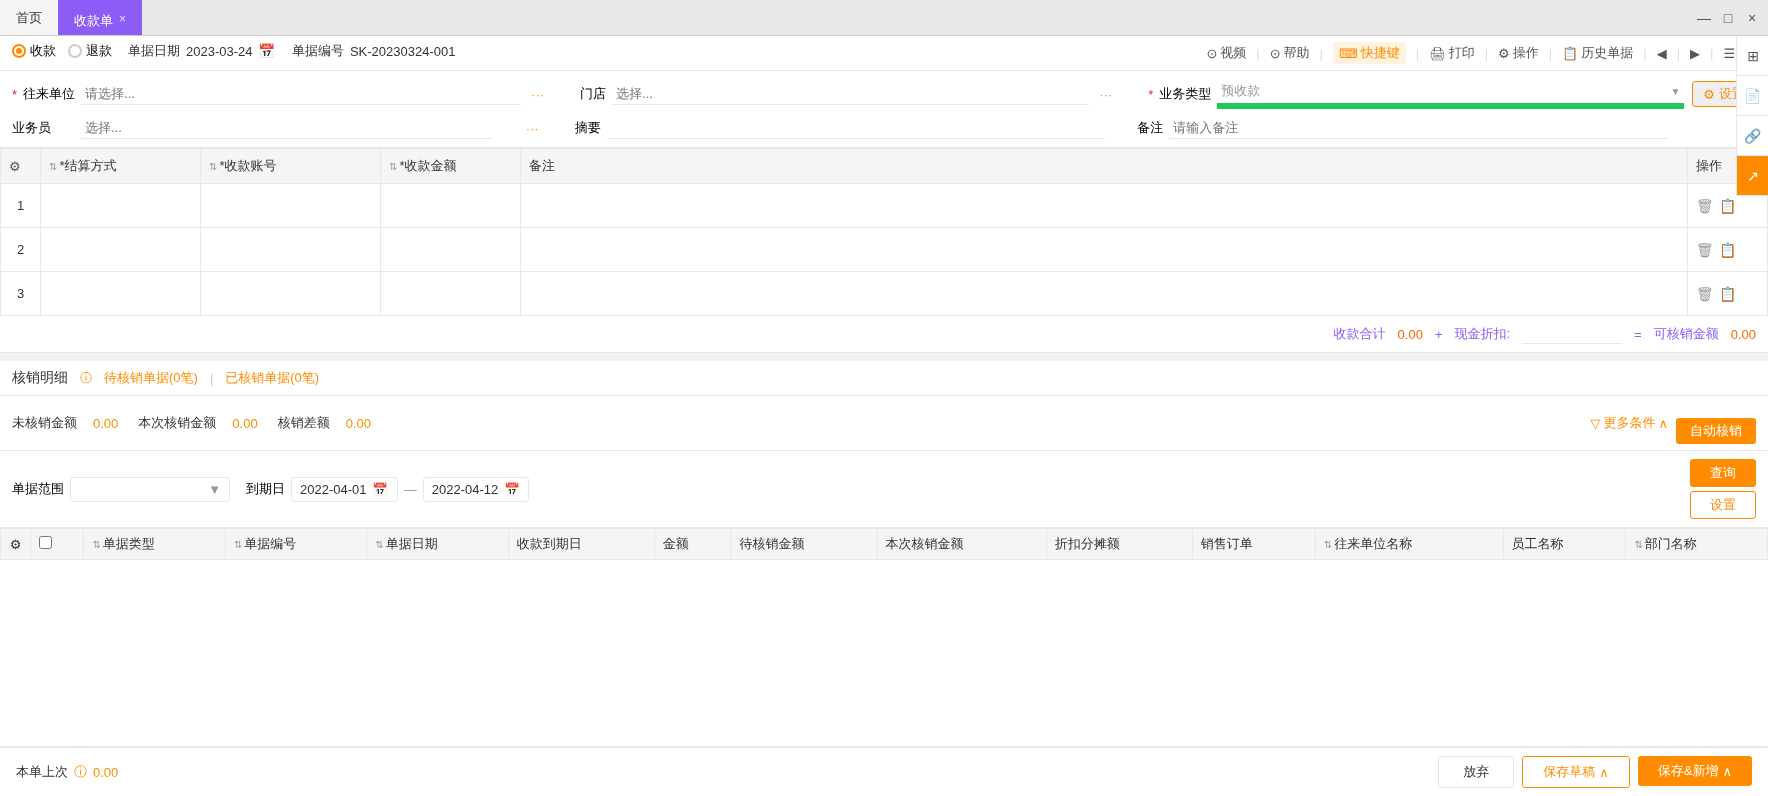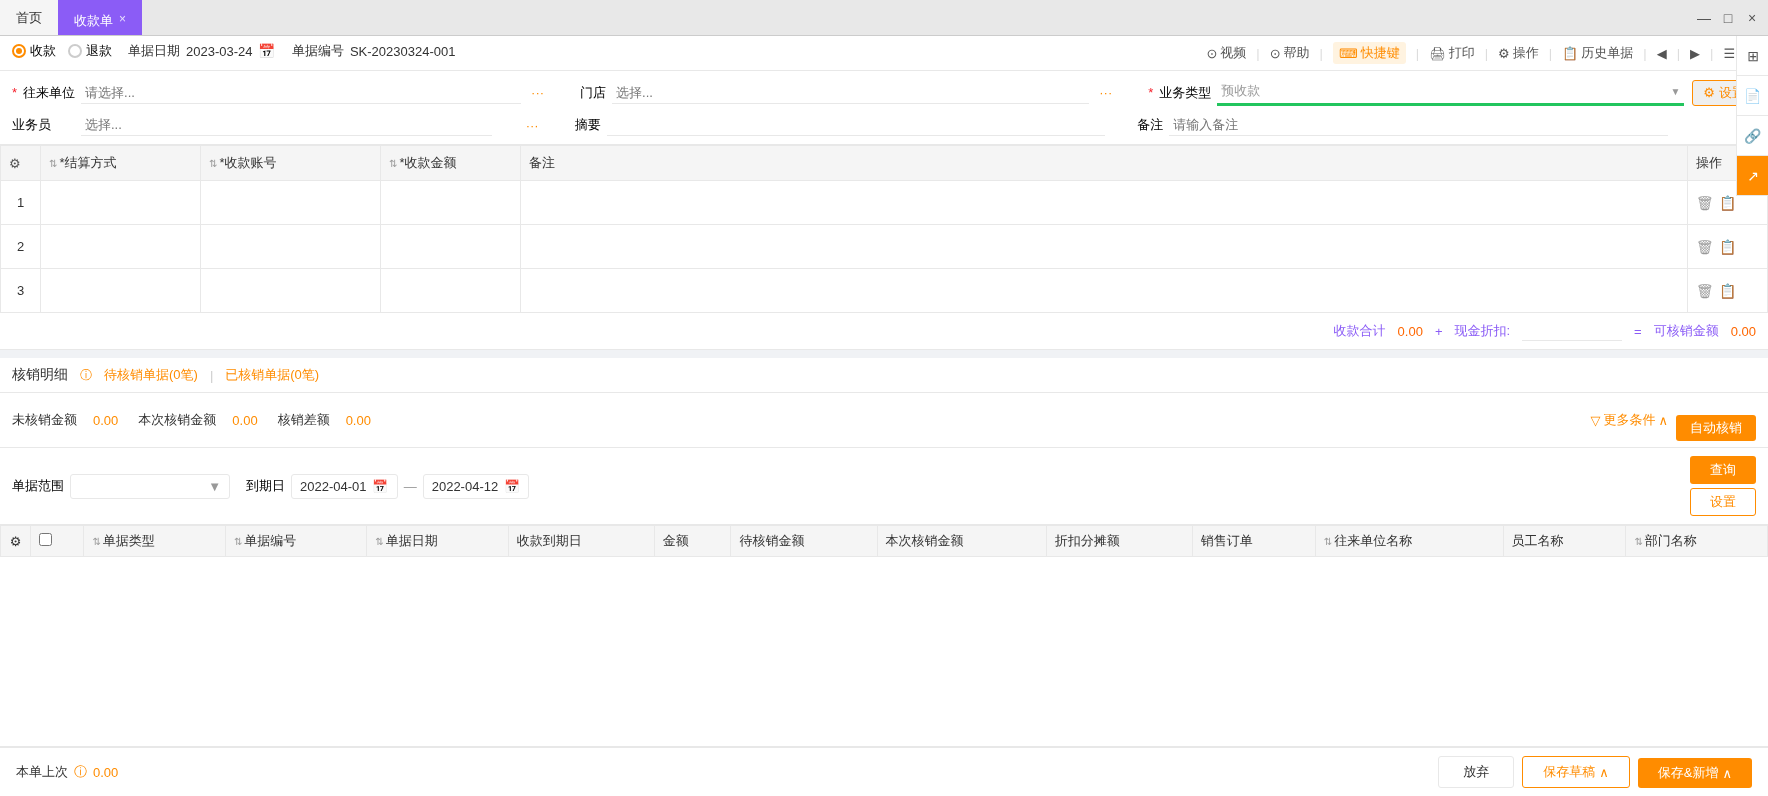--- a/index.html
+++ b/index.html
@@ -58,21 +58,21 @@
     .form-field { display: flex; align-items: center; gap: 6px; flex: 1; min-width: 0; }
     .required-star { color: #f5222d; }
     .form-input {
       flex: 1; border: none; border-bottom: 1px solid #e8e8e8;
       padding: 3px 4px; color: #999; outline: none;
       background: transparent; min-width: 0;
     }
     .more-btn { color: #ff8c00; cursor: pointer; padding: 0 4px; }
     .select-input {
       flex: 1; display: flex; align-items: center;
-      border: none; border-bottom: 3px solid #22c55e;
+      border: none; border-bottom: 6px solid #22c55e;
       padding: 3px 4px; color: #999; justify-content: space-between;
       cursor: pointer;
     }
     .settings-btn {
       border: 1px solid #ff8c00; color: #ff8c00; padding: 3px 10px;
       border-radius: 3px; cursor: pointer; display: flex; align-items: center; gap: 4px;
       white-space: nowrap; flex-shrink: 0;
     }
 
     
@@ -167,21 +167,21 @@
     input[type=checkbox] { cursor: pointer; }
 
     
     .footer {
       display: flex; align-items: center; padding: 8px 16px;
       background: #fff; border-top: 2px solid #e8e8e8;
       flex-shrink: 0; gap: 12px;
     }
     .footer-left { display: flex; align-items: center; gap: 6px; color: #333; }
     .footer-info-icon { color: #ff8c00; cursor: pointer; }
-    .footer-right { margin-left: auto; display: flex; align-items: flex-end; gap: 8px; }
+    .footer-right { margin-left: auto; display: flex; align-items: flex-start; gap: 8px; }
     .btn-abandon {
       padding: 6px 24px; border: 1px solid #e8e8e8; border-radius: 3px;
       background: #fff; cursor: pointer; color: #333; font-size: 13px;
     }
     .btn-draft {
       padding: 6px 20px; border: 1px solid #ff8c00; border-radius: 3px;
       background: #fff; cursor: pointer; color: #ff8c00; font-size: 13px;
       display: flex; align-items: center; gap: 4px;
     }
     .btn-save-new {

